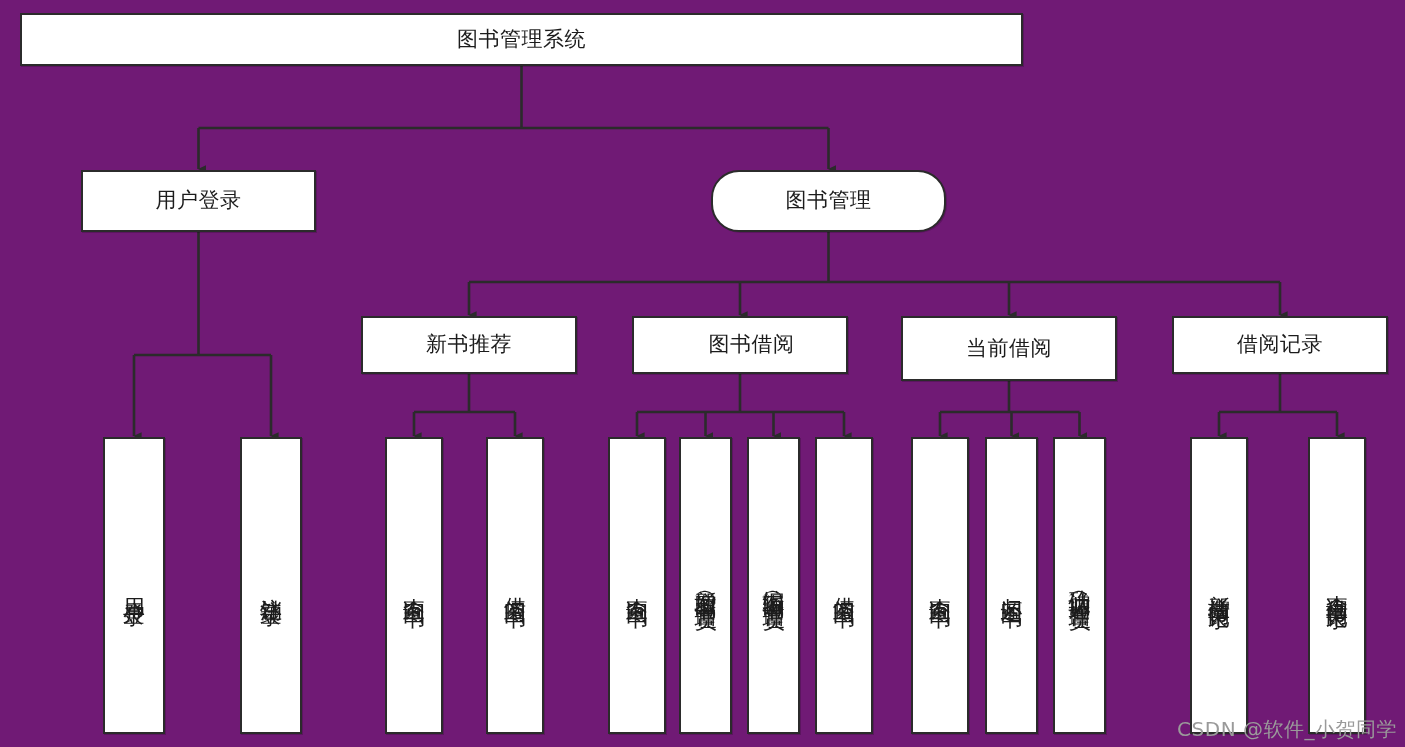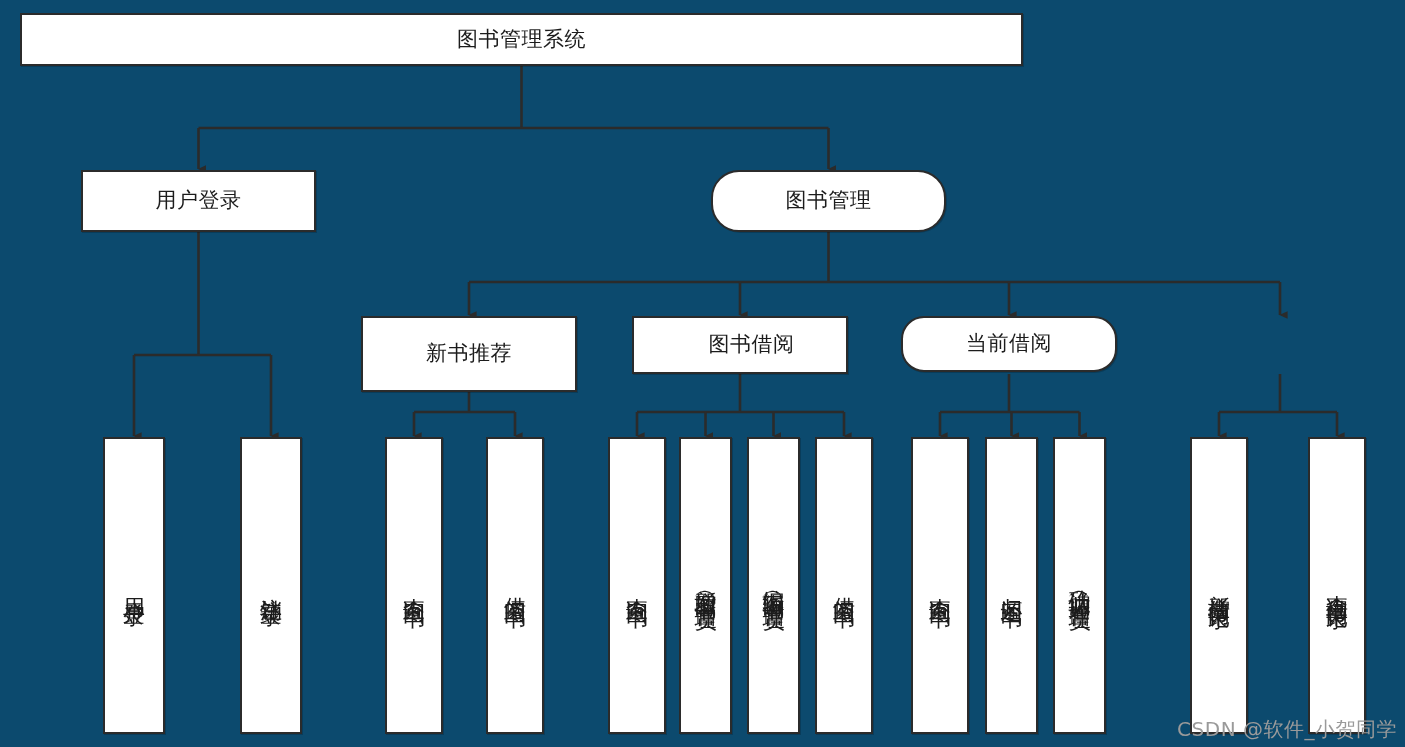--- a/index.html
+++ b/index.html
@@ -10,21 +10,21 @@
   body {
     width: 1405px;
     height: 747px;
     font-family: "DejaVu Sans", "Liberation Sans", sans-serif;
     overflow: hidden;
   }
   #diagram-root {
     position: relative;
     width: 1405px;
     height: 747px;
-    background: #0c4a6e;
+    background: #701a75;
   }
   svg.connector-layer {
     position: absolute;
     left: 0;
     top: 0;
     width: 1405px;
     height: 747px;
     pointer-events: none;
   }
   .node {
@@ -123,28 +123,31 @@
     <span class="node-label">图书管理系统</span>
   </div>
 
   <div class="node horizontal" id="n-l2_user_login" style="left: 81px; top: 170px; width: 235px; height: 62px;">
     <span class="node-label">用户登录</span>
   </div>
   <div class="node horizontal" id="n-l2_book_manage" style="left: 711px; top: 170px; width: 235px; height: 62px; border-radius: 28px;">
     <span class="node-label">图书管理</span>
   </div>
 
-  <div class="node horizontal" id="n-l3_new_book_rec" style="left: 361px; top: 316px; width: 216px; height: 76px;">
+  <div class="node horizontal" id="n-l3_new_book_rec" style="left: 361px; top: 316px; width: 216px; height: 58px;">
     <span class="node-label">新书推荐</span>
   </div>
   <div class="node horizontal" id="n-l3_book_borrow" style="left: 632px; top: 316px; width: 216px; height: 58px; padding-left: 23px;">
     <span class="node-label">图书借阅</span>
   </div>
-  <div class="node horizontal" id="n-l3_current_borrow" style="left: 901px; top: 316px; width: 216px; height: 56px; border-radius: 23px;">
+  <div class="node horizontal" id="n-l3_current_borrow" style="left: 901px; top: 316px; width: 216px; height: 65px;">
     <span class="node-label">当前借阅</span>
+  </div>
+  <div class="node horizontal" id="n-l3_borrow_record" style="left: 1172px; top: 316px; width: 216px; height: 58px;">
+    <span class="node-label">借阅记录</span>
   </div>
 
   <div class="node vertical" id="n-leaf_user_login" style="left: 103px; top: 437px; width: 62px; height: 297px;">
     <span class="node-label">用户登录</span>
   </div>
   <div class="node vertical" id="n-leaf_logout" style="left: 240px; top: 437px; width: 62px; height: 297px;">
     <span class="node-label">注销登录</span>
   </div>
 
   <div class="node vertical" id="n-leaf_query_book_a" style="left: 385px; top: 437px; width: 58px; height: 297px;">

